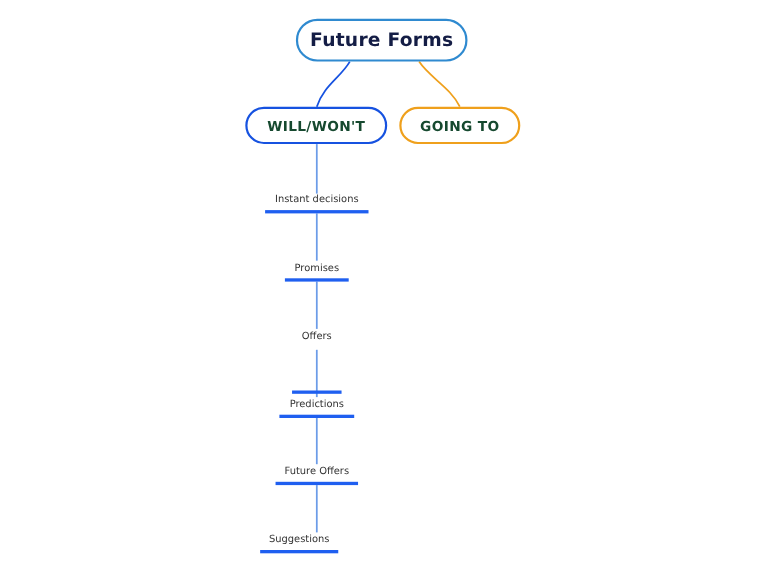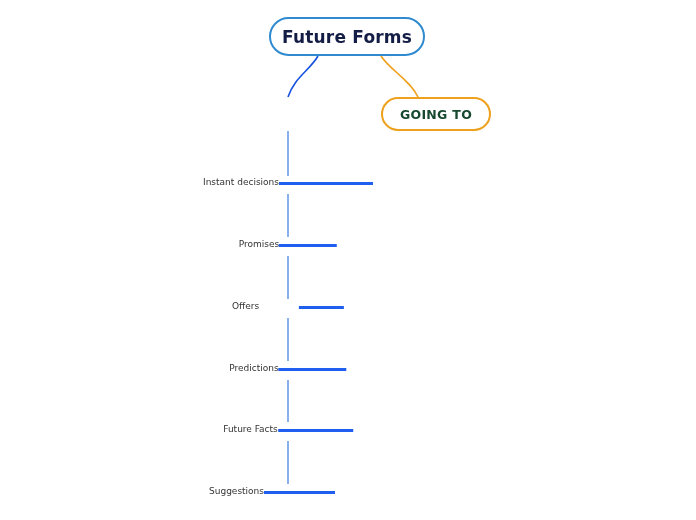--- a/index.html
+++ b/index.html
@@ -72,31 +72,31 @@
     letter-spacing: 0.3px;
     white-space: nowrap;
   }
   .node-branch.blue {
     left: 223px;
     top: 97px;
     width: 129px;
     border: 2px solid #1652e0;
   }
   .node-branch.orange {
-    left: 381px;
+    left: 363px;
     top: 97px;
     width: 110px;
     border: 2px solid #efa01c;
   }
 
   
   .node-leaf {
     position: absolute;
     display: flex;
-    flex-direction: row;
+    flex-direction: column;
     align-items: center;
     transform: translateX(-50%);
   }
   .node-leaf .label {
     font-size: 9px;
     color: #333333;
     white-space: nowrap;
     line-height: 12px;
   }
   .node-leaf .underline {
@@ -122,20 +122,23 @@
     <line x1="288" y1="256" x2="288" y2="299" stroke="#6c9ce8" stroke-width="1.6"></line>
     <line x1="288" y1="318" x2="288" y2="361" stroke="#6c9ce8" stroke-width="1.6"></line>
     <line x1="288" y1="380" x2="288" y2="422" stroke="#6c9ce8" stroke-width="1.6"></line>
     <line x1="288" y1="441" x2="288" y2="484" stroke="#6c9ce8" stroke-width="1.6"></line>
   </svg>
 
   <div class="node-root">
     <span class="label">Future Forms</span>
   </div>
 
+  <div class="node-branch blue">
+    <span class="label">WILL/WON'T</span>
+  </div>
 
   <div class="node-branch orange">
     <span class="label">GOING TO</span>
   </div>
 
   <div class="node-leaf" style="left:288px; top:176px;">
     <span class="label">Instant decisions</span>
     <div class="underline" style="width:94px;"></div>
   </div>
 
@@ -148,21 +151,21 @@
     <span class="label">Offers</span>
     <div class="underline" style="width:45px;"></div>
   </div>
 
   <div class="node-leaf" style="left:288px; top:362px;justify-content:space-between;">
     <span class="label">Predictions</span>
     <div class="underline" style="width:68px;"></div>
   </div>
 
   <div class="node-leaf" style="left:288px; top:423px;">
-    <span class="label">Future Facts</span>
+    <span class="label">Future Offers</span>
     <div class="underline" style="width:75px;"></div>
   </div>
 
   <div class="node-leaf" style="left:272px; top:485px;">
     <span class="label">Suggestions</span>
     <div class="underline" style="width:71px;"></div>
   </div>
 
 </div>
 

